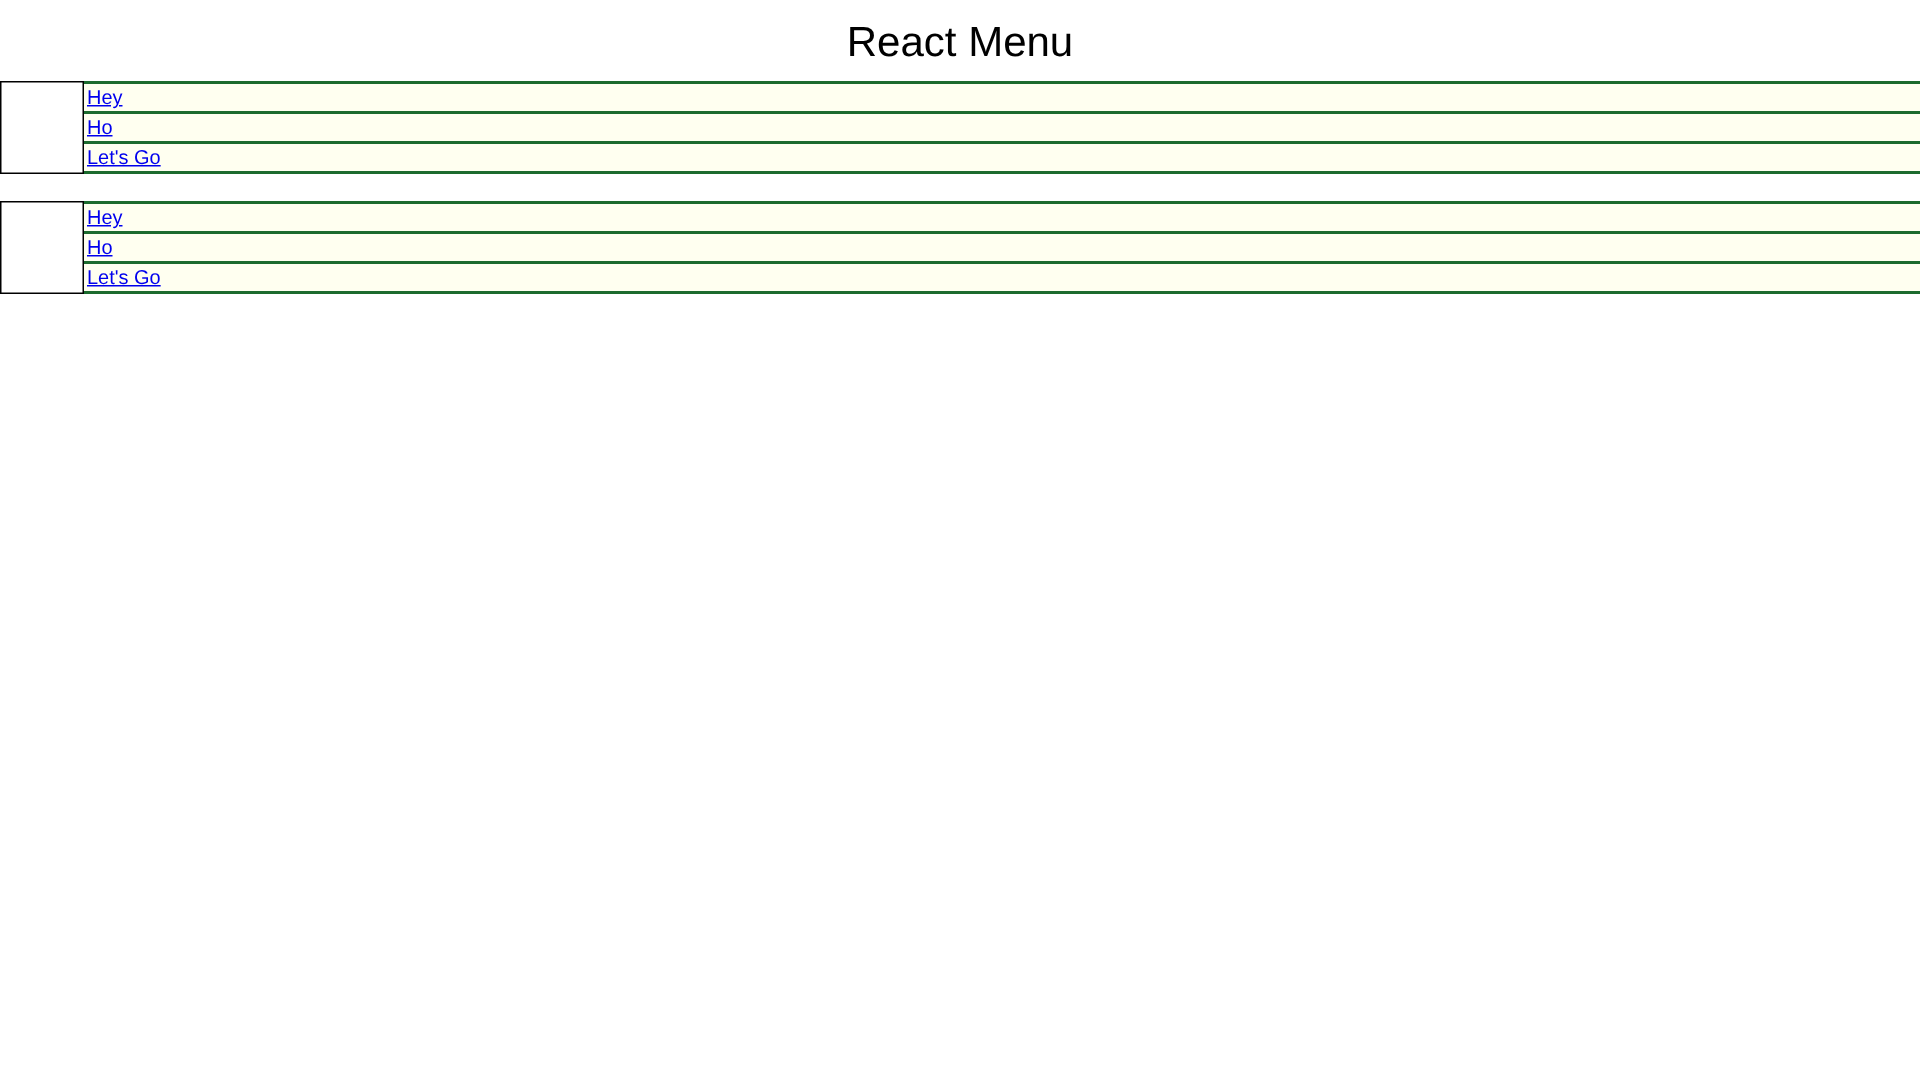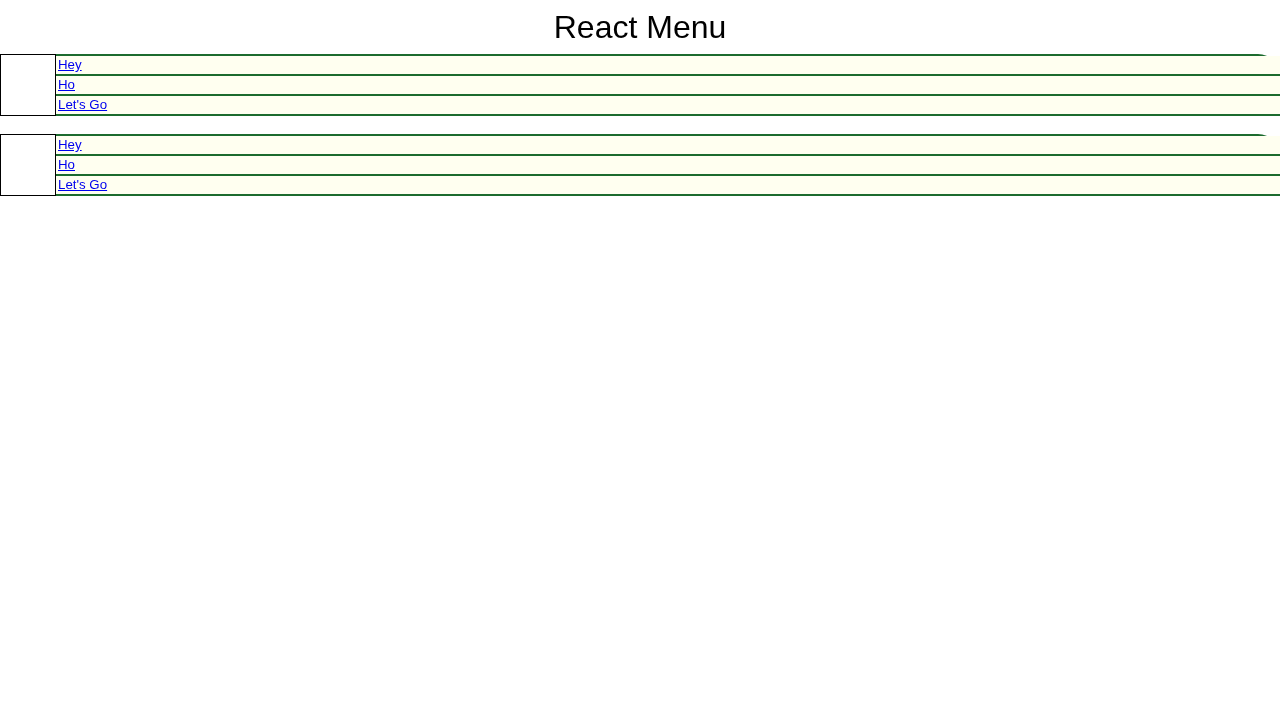--- a/index.html
+++ b/index.html
@@ -10,21 +10,21 @@
     width: 1280px;
     height: 720px;
     overflow: hidden;
     font-family: "Liberation Sans", sans-serif;
   }
 
   
   .page-title {
     width: 1280px;
     text-align: center;
-    font-size: 32px;
+    font-size: 28px;
     line-height: 37px;
     font-weight: normal;
     color: #000000;
     margin: 0;
     padding: 9px 0 8px 0;
     font-family: "Liberation Sans", sans-serif;
   }
 
   
   .menu-widget {
@@ -43,21 +43,20 @@
     box-sizing: border-box;
     background: #ffffff;
   }
 
   
   .menu-list {
     list-style: none;
     margin: 0;
     padding: 0;
     width: 1280px;
-    border-radius: 22px;
   }
 
   .menu-item {
     margin: 0;
     padding: 0;
     background: #fffff0;
     border-bottom: 2px solid #1c6b2e;
     box-sizing: border-box;
   }
 

